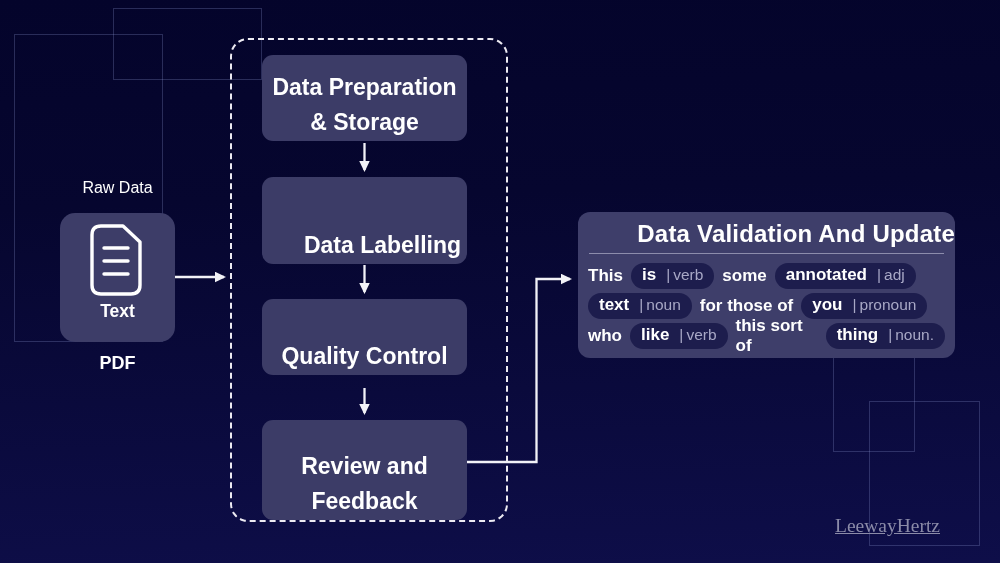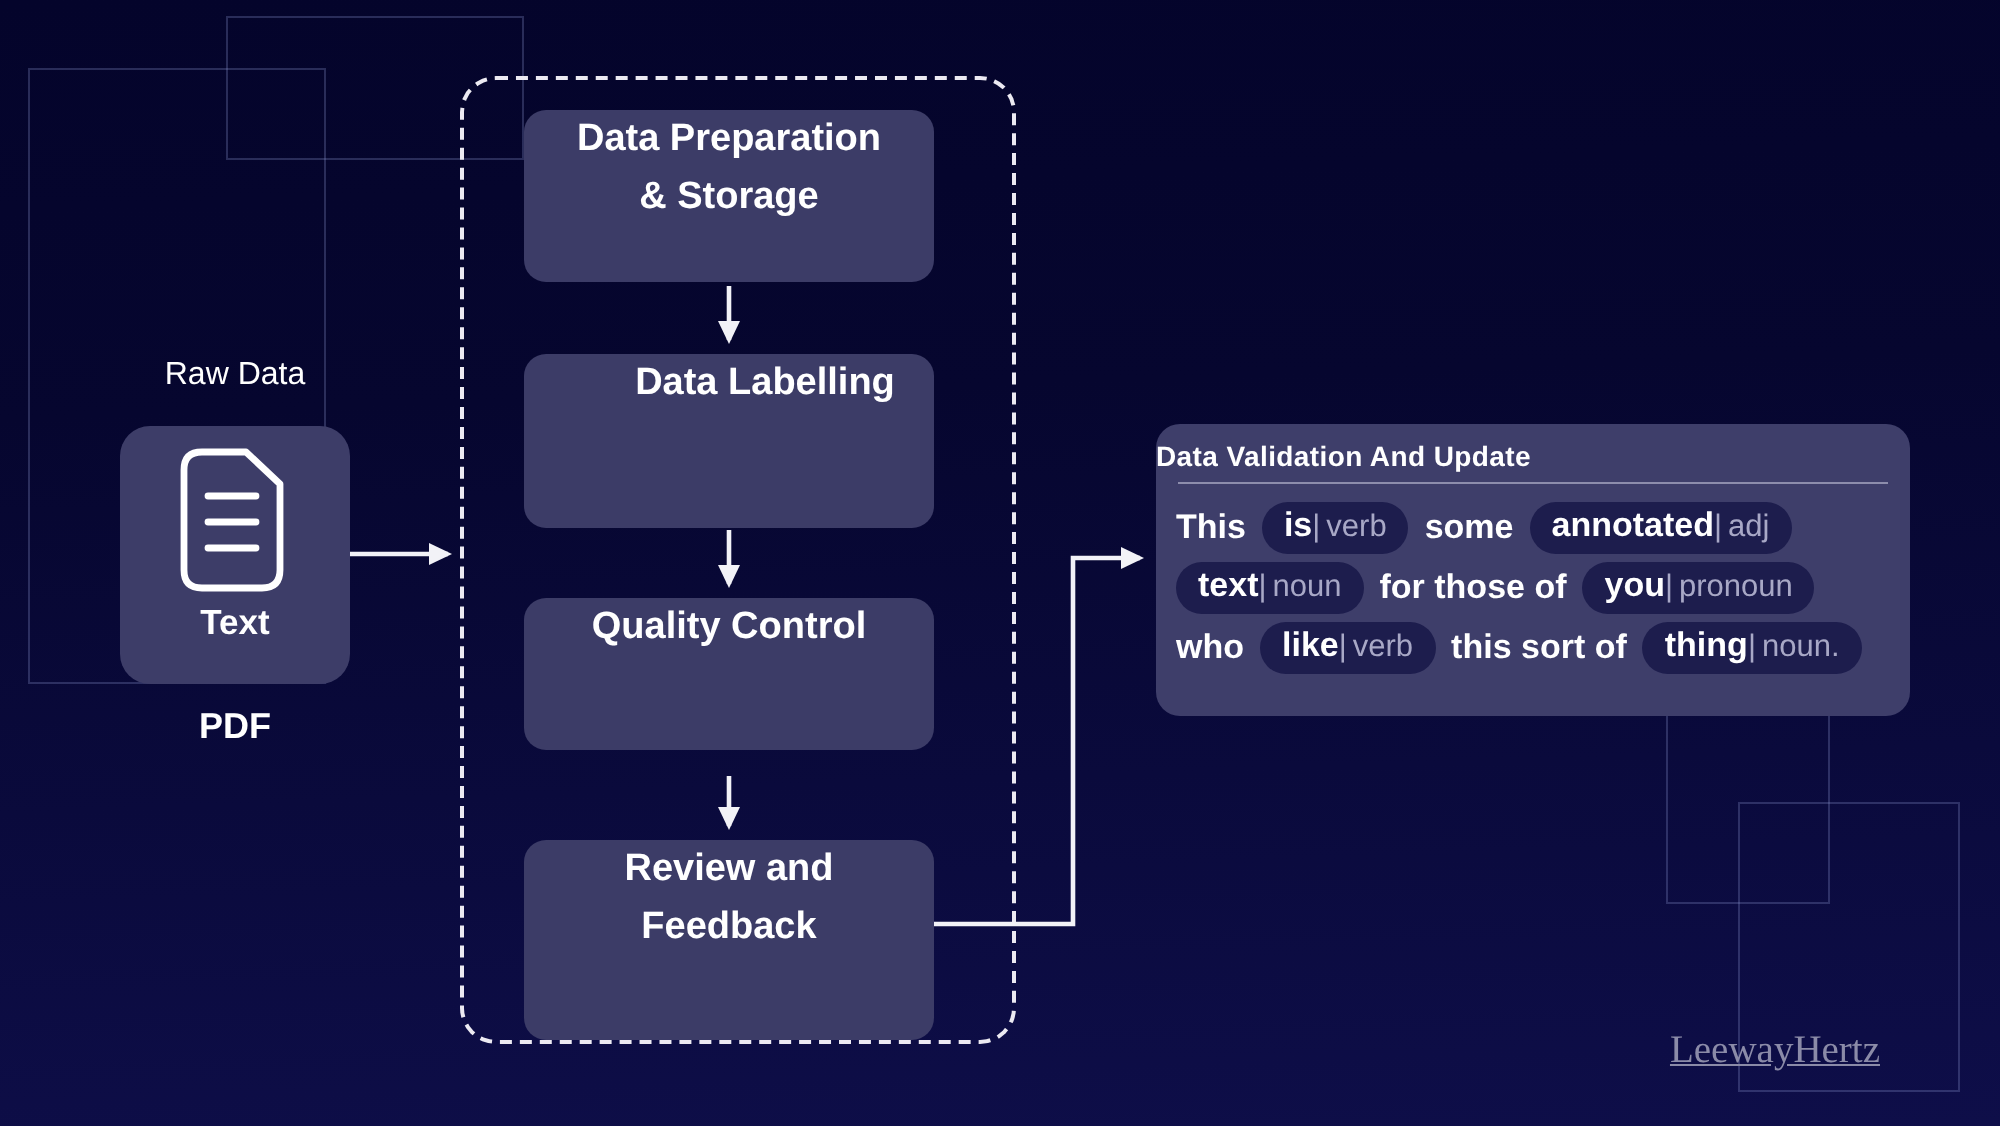--- a/index.html
+++ b/index.html
@@ -46,56 +46,56 @@
 
   
   .pipeline {
     position: absolute; left: 230px; top: 38px; width: 278px; height: 484px;
     border: 2px dashed #eceaf2; border-radius: 18px;
   }
 
   .step {
     position: absolute; left: 262px; width: 205px;
     background: #3c3c67; border-radius: 11px;
-    display: flex; align-items: flex-start; justify-content: center;
-    color: #ffffff; font-size: 19px; font-weight: bold;
+    display: flex; align-items: flex-end; justify-content: center;
+    color: #ffffff; font-size: 23px; font-weight: bold;
     text-align: center; line-height: 1.55; white-space: pre-line;
   }
   .step-1 { top: 55px;  height: 86px; }
   .step-2 { top: 177px; height: 87px; padding-left: 36px; }
   .step-3 { top: 299px; height: 76px; }
   .step-4 { top: 420px; height: 100px; }
 
   
   .connectors {
     position: absolute; left: 0; top: 0; width: 1000px; height: 563px;
     pointer-events: none; z-index: 6;
   }
 
   
   .panel {
     position: absolute; left: 578px; top: 212px; width: 377px; height: 146px;
     background: #3e3e6a; border-radius: 12px;
     color: #ffffff;
   }
   .panel-title {
-    margin-top: 8px; text-align: left;
-    font-size: 14px; font-weight: bold; letter-spacing: 0.2px;
+    margin-top: 8px; text-align: right;
+    font-size: 24px; font-weight: bold; letter-spacing: 0.2px;
   }
   .panel-divider {
     margin: 5px 11px 0 11px; height: 0;
     border-top: 1px solid rgba(206, 206, 226, 0.55);
   }
   .token-area { padding: 7px 10px 0 10px; }
   .token-line {
     display: flex; align-items: center; gap: 8px; height: 30px;
     font-size: 17px; font-weight: bold; color: #ffffff;
   }
   .pill {
-    display: inline-flex; align-items: baseline; gap: 0;
+    display: inline-flex; align-items: baseline; gap: 10px;
     background: #1d1d4d; border-radius: 14px;
     padding: 2px 11px 4px 11px;
   }
   .pill .pword { font-size: 17px; font-weight: bold; color: #ffffff; }
   .pill .ptag {
     display: inline-flex; gap: 3px;
     font-size: 15.5px; font-weight: normal; color: #a8a8c6;
   }
 
   

